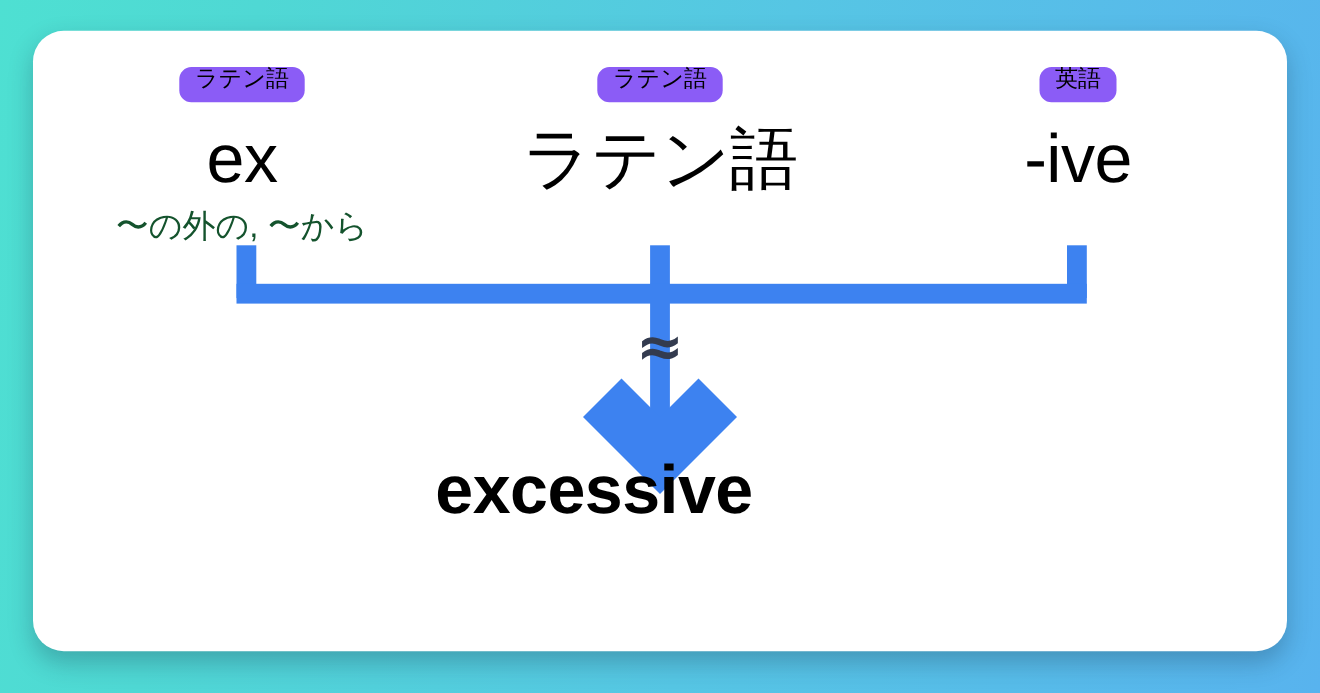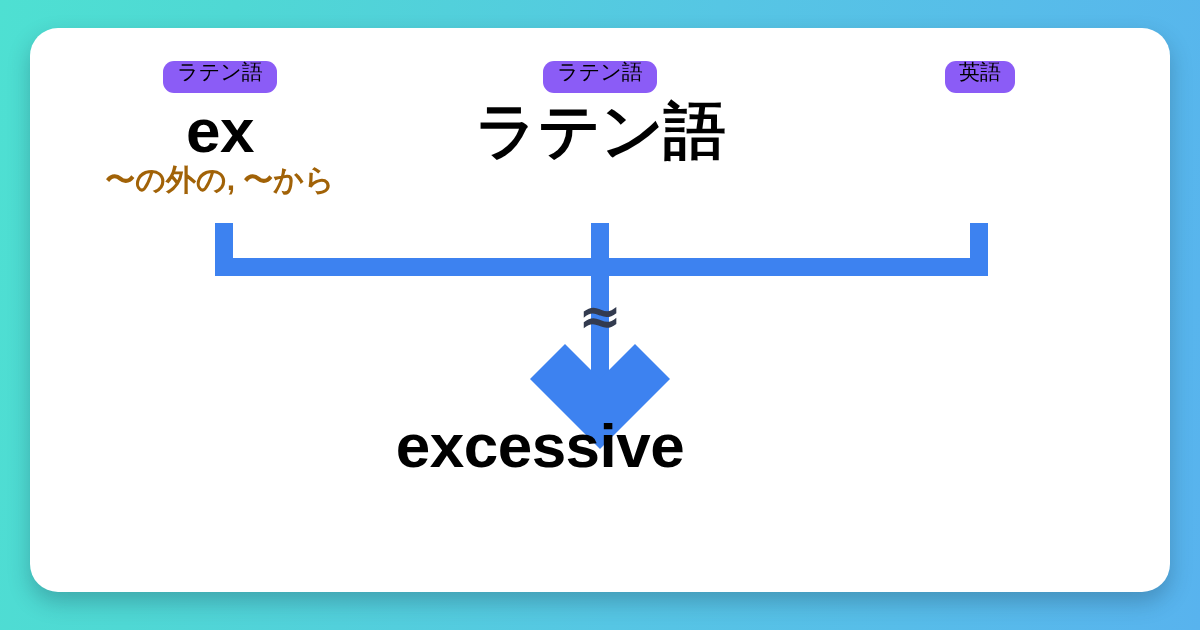--- a/index.html
+++ b/index.html
@@ -59,34 +59,34 @@
     color: #000000;
     font-size: 21px;
     line-height: 1;
     padding: 0 14px 11px 14px;
     border-radius: 11px;
     white-space: nowrap;
   }
 
   .headword {
     font-size: 62px;
-    font-weight: bold;
+    font-weight: normal;
     color: #000000;
     line-height: 1.04;
-    margin-top: 6px;
+    margin-top: 20px;
     white-space: nowrap;
     letter-spacing: -0.5px;
   }
 
   .gloss {
     font-size: 30px;
-    font-weight: bold;
-    color: #a16207;
+    font-weight: normal;
+    color: #14532d;
     line-height: 1.15;
-    margin-top: 0;
+    margin-top: 12px;
     white-space: nowrap;
   }
   .gloss-overflow {
     position: relative;
     left: 6px;
   }
 
   
   .connector {
     position: absolute;
@@ -146,20 +146,21 @@
         <div class="gloss">〜の外の, 〜から</div>
       </div>
 
       <div class="source-col">
         <span class="lang-badge">ラテン語</span>
         <div class="headword">ラテン語</div>
       </div>
 
       <div class="source-col">
         <span class="lang-badge">英語</span>
+        <div class="headword">-ive</div>
       </div>
 
     </div>
 
     <svg class="connector" viewBox="0 0 1140 564" width="1140" height="564">
 
       <rect x="185" y="195" width="18" height="48" fill="#3d82f0"></rect>
 
       <rect x="561" y="195" width="18" height="48" fill="#3d82f0"></rect>
 

